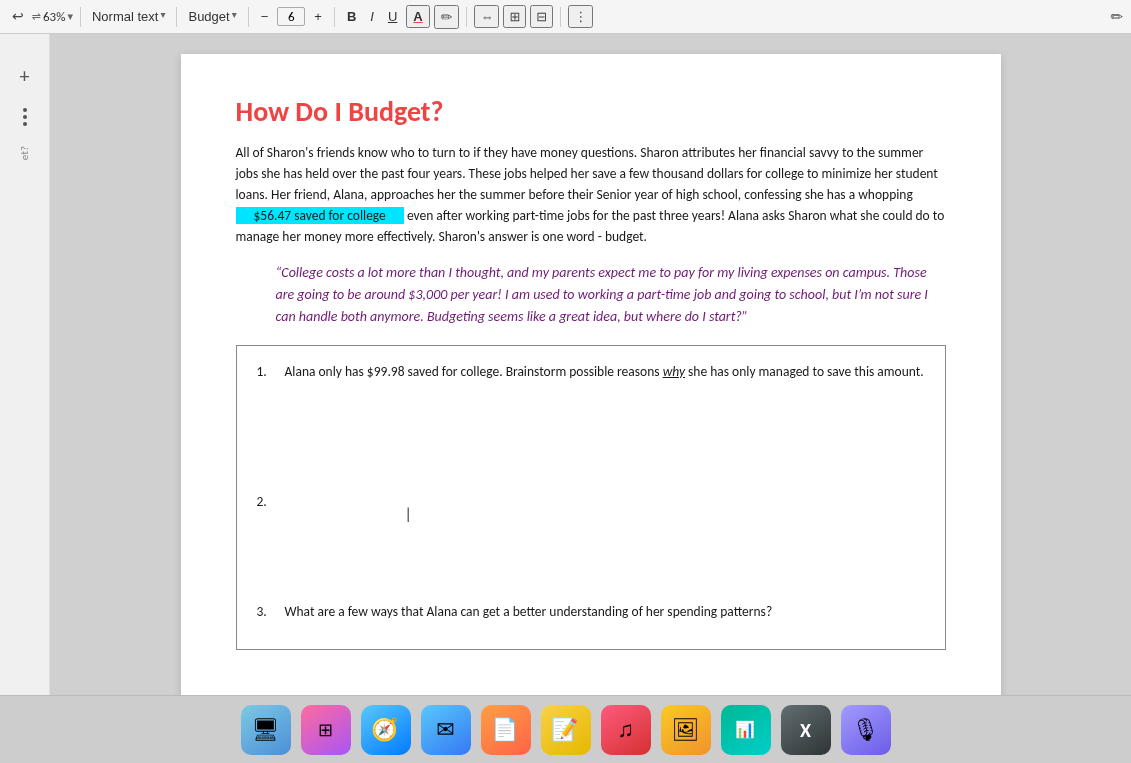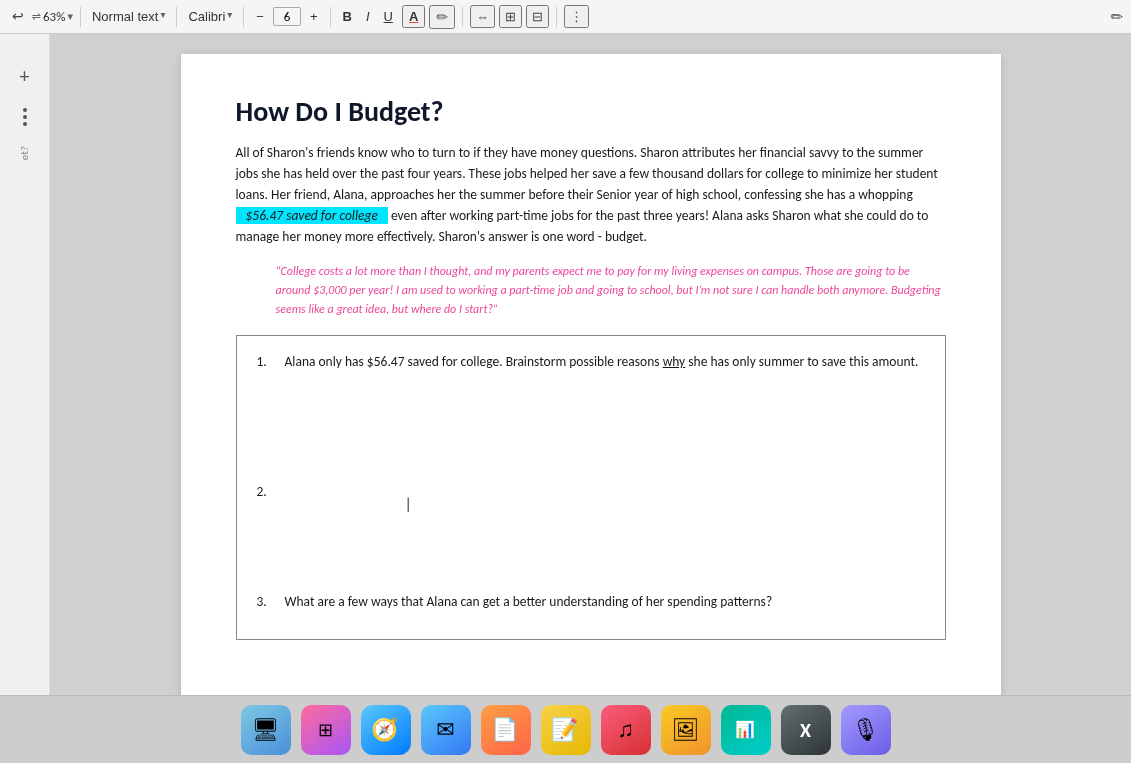--- a/index.html
+++ b/index.html
@@ -166,47 +166,46 @@
       width: 820px;
       min-height: 700px;
       padding: 40px 55px;
       box-shadow: 0 2px 8px rgba(0,0,0,0.15);
       position: relative;
     }
 
     .doc-title {
       font-size: 28px;
       font-weight: bold;
-      color: #0f172a;
+      color: #ef4444;
       margin-bottom: 14px;
       font-family: 'Calibri', Arial, sans-serif;
     }
 
     .doc-body {
       font-size: 13.5px;
       line-height: 1.55;
       color: #1a1a1a;
       font-family: 'Calibri', Arial, sans-serif;
     }
 
     .doc-para {
       margin-bottom: 12px;
     }
 
     .highlight-cyan {
       background-color: #00e5ff;
-      padding: 0 10px;
-      font-style: italic;
+      padding: 0 18px;
     }
 
     .blockquote {
       margin: 14px 0 14px 40px;
-      font-size: 12px;
+      font-size: 14px;
       line-height: 1.6;
-      color: #ec4899;
+      color: #701a75;
       font-style: italic;
     }
 
     .answer-box {
       border: 1px solid #888;
       margin-top: 16px;
       padding: 16px 20px;
     }
 
     .answer-title {
@@ -227,20 +226,21 @@
       min-width: 20px;
     }
 
     .answer-text {
       flex: 1;
       line-height: 1.5;
     }
 
     .underline-text {
       text-decoration: underline;
+      font-style: italic;
     }
 
     .answer-space {
       min-height: 100px;
     }
 
     .cursor-text {
       font-size: 16px;
       color: #333;
       font-weight: 100;
@@ -299,21 +299,21 @@
   <div class="toolbar-sep"></div>
 
   <button class="toolbar-dropdown">
     <span>Normal text</span>
     <span class="arrow">▾</span>
   </button>
 
   <div class="toolbar-sep"></div>
 
   <button class="toolbar-dropdown">
-    <span>Calibri</span>
+    <span>Budget</span>
     <span class="arrow">▾</span>
   </button>
 
   <div class="toolbar-sep"></div>
 
   <button class="toolbar-btn">−</button>
   <div class="toolbar-font-size-box">
     <span>6</span>
   </div>
   <button class="toolbar-btn">+</button>
@@ -363,21 +363,21 @@
         </div>
 
 
         <div class="blockquote">“College costs a lot more than I thought, and my parents expect me to pay for my living expenses on campus. Those are going to be around $3,000 per year! I am used to working a part-time job and going to school, but I’m not sure I can handle both anymore. Budgeting seems like a great idea, but where do I start?”</div>
 
         <div class="answer-box">
 
           <div class="answer-item">
             <span class="answer-num">1.</span>
             <div class="answer-text">
-              <span>Alana only has $56.47 saved for college. Brainstorm possible reasons </span><span class="underline-text">why</span><span> she has only summer to save this amount.</span>
+              <span>Alana only has $99.98 saved for college. Brainstorm possible reasons </span><span class="underline-text">why</span><span> she has only managed to save this amount.</span>
               <div class="answer-space">
                 
               </div>
             </div>
           </div>
 
           <div class="answer-item">
             <span class="answer-num">2.</span>
             <div class="answer-text">
               <div class="answer-space">

